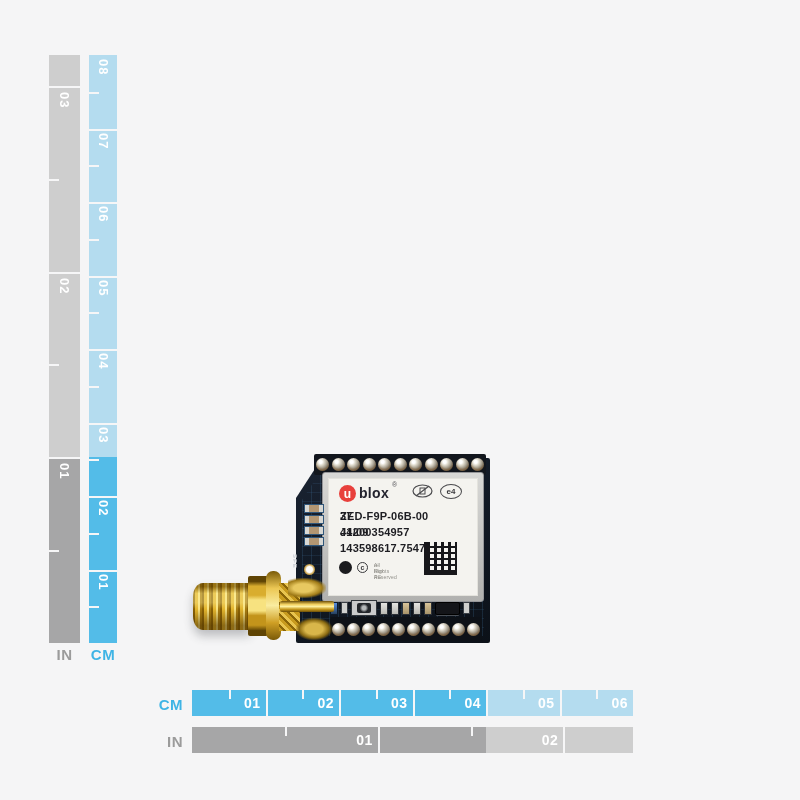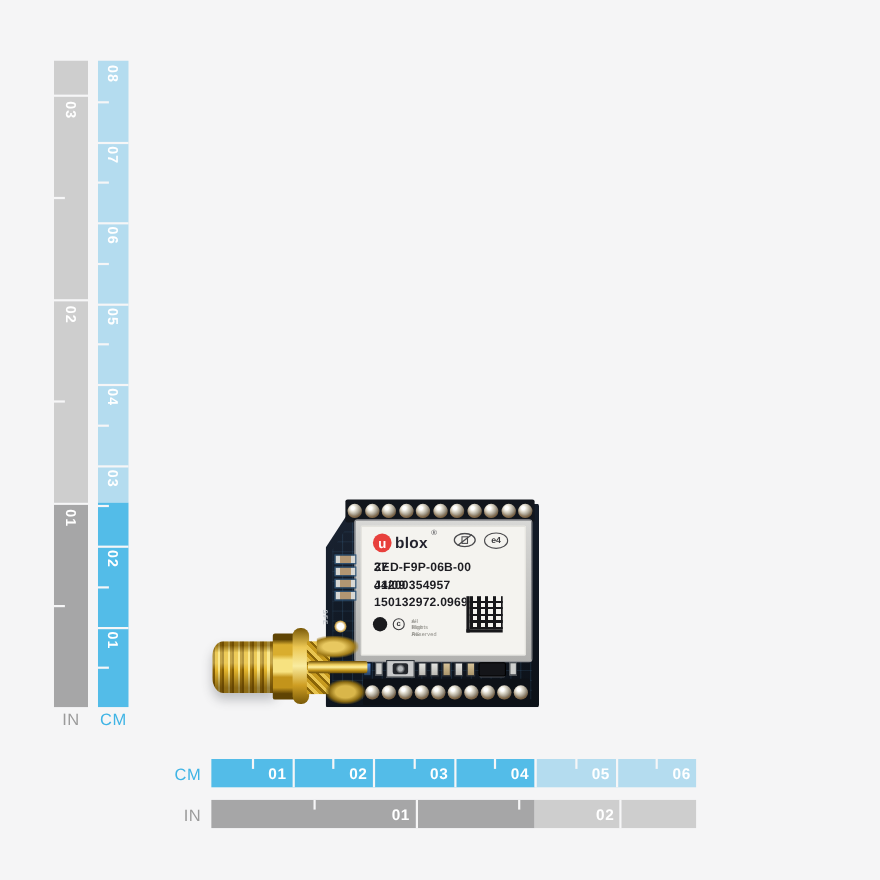--- a/index.html
+++ b/index.html
@@ -34,21 +34,21 @@
   .hseg-light{left:294px;width:147px;}
   .cm-bar .hseg-dark{background:#53bce8;}
   .cm-bar .hseg-light{background:#b4dcef;}
   .in-bar .hseg-dark{background:#a6a6a7;}
   .in-bar .hseg-light{background:#cecece;}
   .hsep{position:absolute;top:0;height:100%;width:2px;background:#f6f6f7;}
   .htick{position:absolute;top:0;width:2px;height:9px;background:#f6f6f7;}
   .hnum{position:absolute;color:#fff;font-weight:bold;font-size:14px;
         top:50%;transform:translateY(-50%);letter-spacing:.5px;}
 
-  .unit{position:absolute;font-weight:normal;font-size:15px;letter-spacing:.5px;}
+  .unit{position:absolute;font-weight:bold;font-size:15px;letter-spacing:.5px;}
   .unit-in-v{left:49px;width:31px;text-align:center;top:646px;color:#9b9b9b;}
   .unit-cm-v{left:89px;width:28px;text-align:center;top:646px;color:#3fb4e5;}
   .unit-cm-h{left:118px;width:65px;text-align:right;top:696px;color:#3fb4e5;}
   .unit-in-h{left:118px;width:65px;text-align:right;top:733px;color:#9b9b9b;}
 
   
   .product{position:absolute;left:192px;top:452px;width:300px;height:196px;}
   .product div{position:absolute;box-sizing:border-box;}
 
   .pcb{left:104px;top:6px;width:194px;height:185px;border-radius:2px;
@@ -247,21 +247,21 @@
       <span class="e4">e4</span>
       <div class="lrow r1">
         <span>ZED-F9P-06B-00</span>
         <span>37</span>
       </div>
       <div class="lrow r2">
         <span>J4200354957</span>
         <span>41/09</span>
       </div>
       <div class="lrow r3">
-        <span>150132972.0969</span>
+        <span>143598617.7547</span>
       </div>
       <div class="dmx"></div>
       <div class="bdot"></div>
       <div class="cmark">c</div>
       <div class="tiny">
         <div>u-blox AG</div>
         <div>All Rights Reserved</div>
       </div>
     </div>
 

